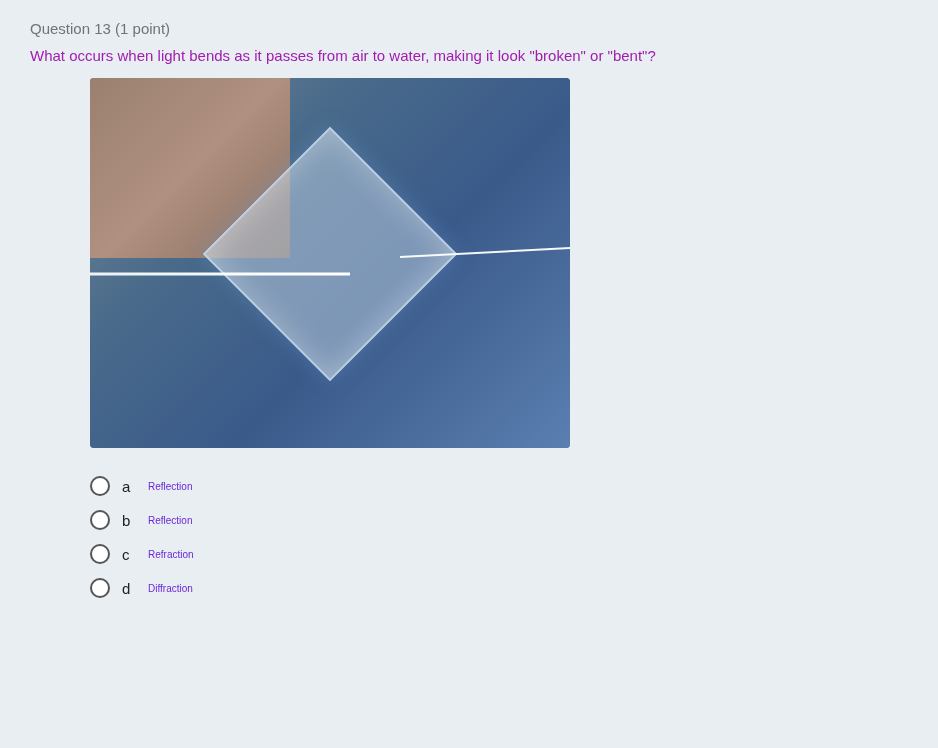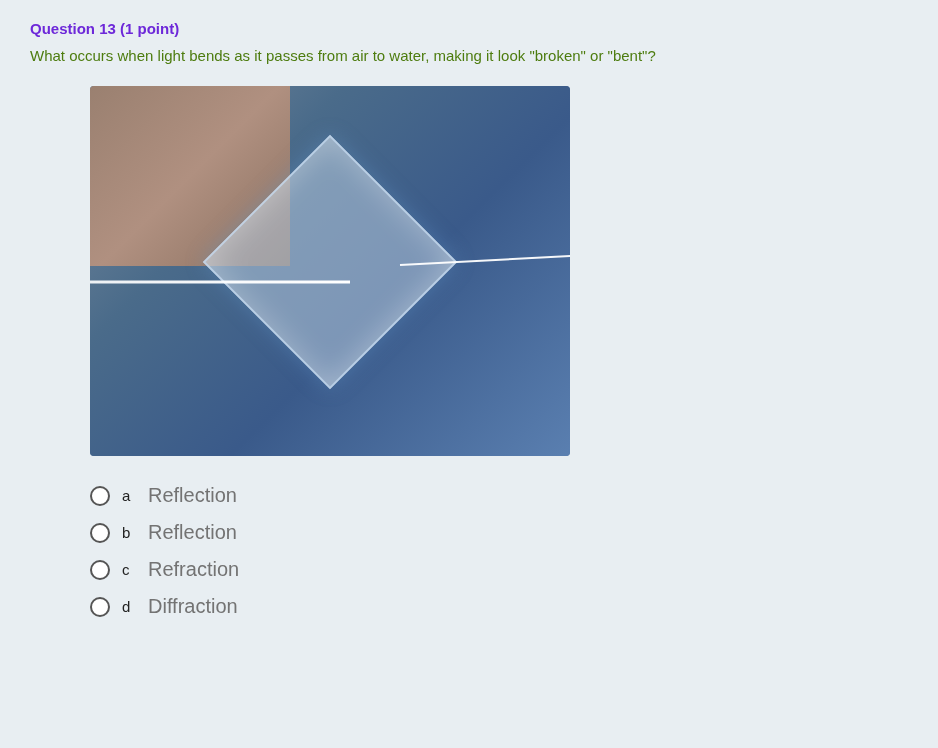--- a/index.html
+++ b/index.html
@@ -11,29 +11,29 @@
     body {
       width: 938px;
       min-height: 748px;
       background-color: #e8eef2;
       font-family: Arial, sans-serif;
       padding: 20px 30px;
     }
 
     .question-header {
       font-size: 15px;
-      font-weight: bold;
-      color: #6d28d9;
+      font-weight: normal;
+      color: #737373;
       margin-bottom: 8px;
     }
 
     .question-text {
       font-size: 15px;
-      color: #4d7c0f;
-      margin-bottom: 20px;
+      color: #a21caf;
+      margin-bottom: 12px;
       line-height: 1.4;
     }
 
     .image-container {
       width: 480px;
       height: 370px;
       margin-left: 60px;
       margin-bottom: 28px;
       border-radius: 4px;
       overflow: hidden;
@@ -124,22 +124,22 @@
       justify-content: center;
     }
 
     .option-label-letter {
       font-size: 15px;
       color: #222;
       min-width: 14px;
     }
 
     .option-label-text {
-      font-size: 20px;
-      color: #737373;
+      font-size: 10px;
+      color: #6d28d9;
     }
   </style>
 </head>
 <body>
 
 <div class="question-header">
   <span>Question 13</span>
   <span>(1 point)</span>
 </div>
 

